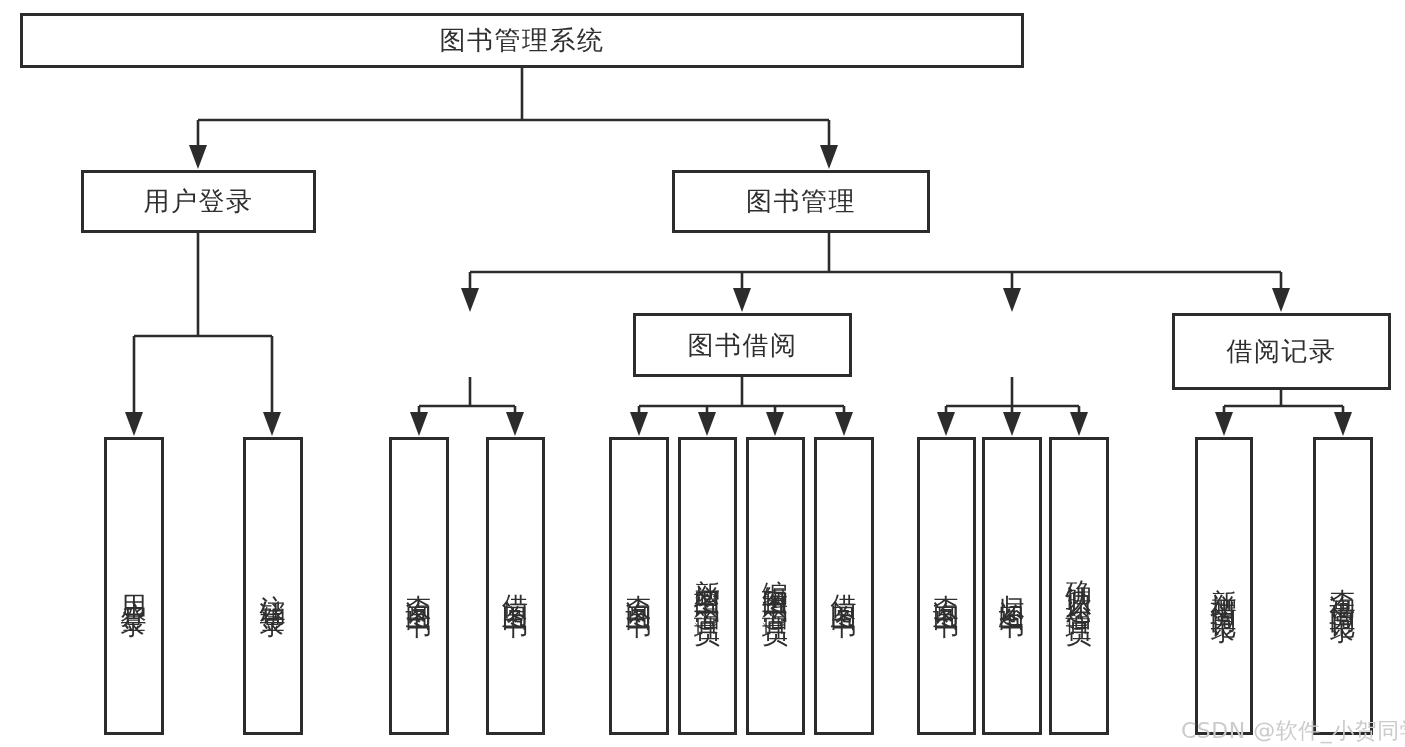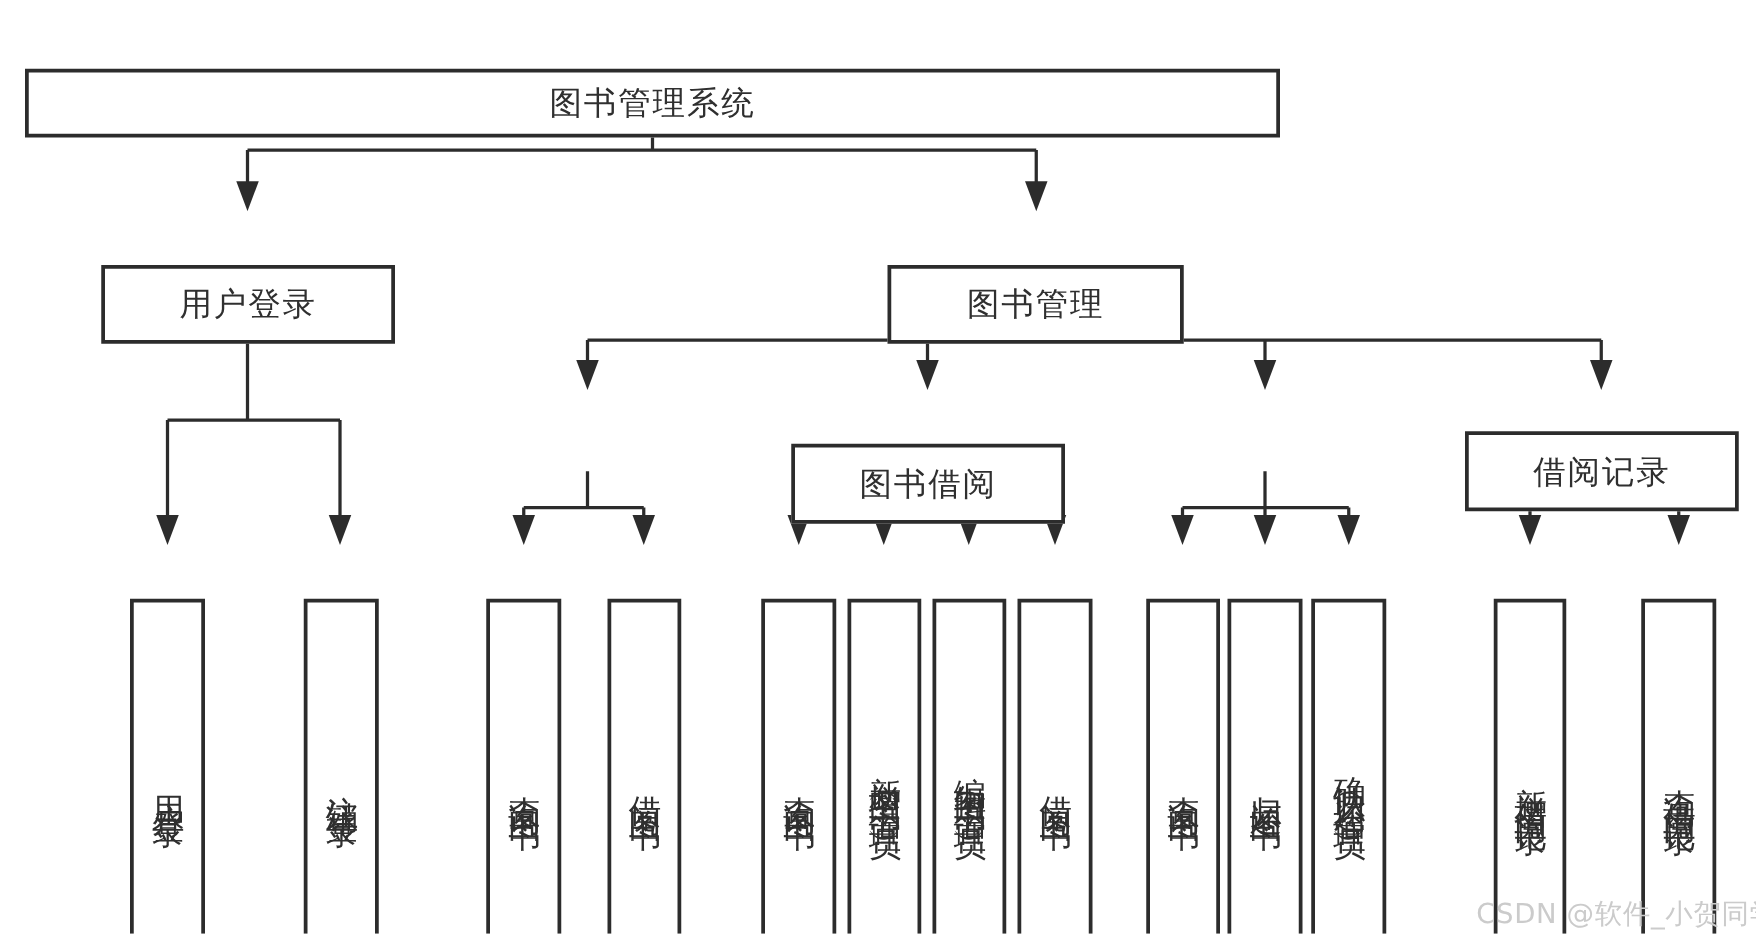--- a/index.html
+++ b/index.html
@@ -23,21 +23,20 @@
   }
   .node {
     position: absolute;
     box-sizing: border-box;
     border: 3px solid #2c2c2c;
     background: #ffffff;
     display: flex;
     align-items: center;
     justify-content: center;
     color: #2f2f2f;
-    margin-top: 42px;
   }
   .node .lbl {
     font-size: 26px;
     letter-spacing: 1.5px;
     white-space: nowrap;
     color: #2f2f2f;
   }
   .leaf {
     top: 437px;
     height: 298px;
@@ -112,28 +111,28 @@
     </g>
   </svg>
 
   <div class="node" style="left:20px;top:13px;width:1004px;height:55px">
     <span class="lbl">图书管理系统</span>
   </div>
 
   <div class="node" style="left:81px;top:170px;width:235px;height:63px">
     <span class="lbl">用户登录</span>
   </div>
-  <div class="node" style="left:710px;top:170px;width:237px;height:63px">
+  <div class="node" style="left:672px;top:170px;width:258px;height:63px">
     <span class="lbl">图书管理</span>
   </div>
 
   <div class="node" style="left:633px;top:313px;width:219px;height:64px">
     <span class="lbl">图书借阅</span>
   </div>
-  <div class="node" style="left:1172px;top:303px;width:219px;height:64px">
+  <div class="node" style="left:1172px;top:313px;width:219px;height:77px">
     <span class="lbl">借阅记录</span>
   </div>
 
   <div class="node leaf" style="left:104px;width:60px">
     <span class="lbl">用户登录</span>
   </div>
   <div class="node leaf" style="left:243px;width:60px">
     <span class="lbl">注销登录</span>
   </div>
 

